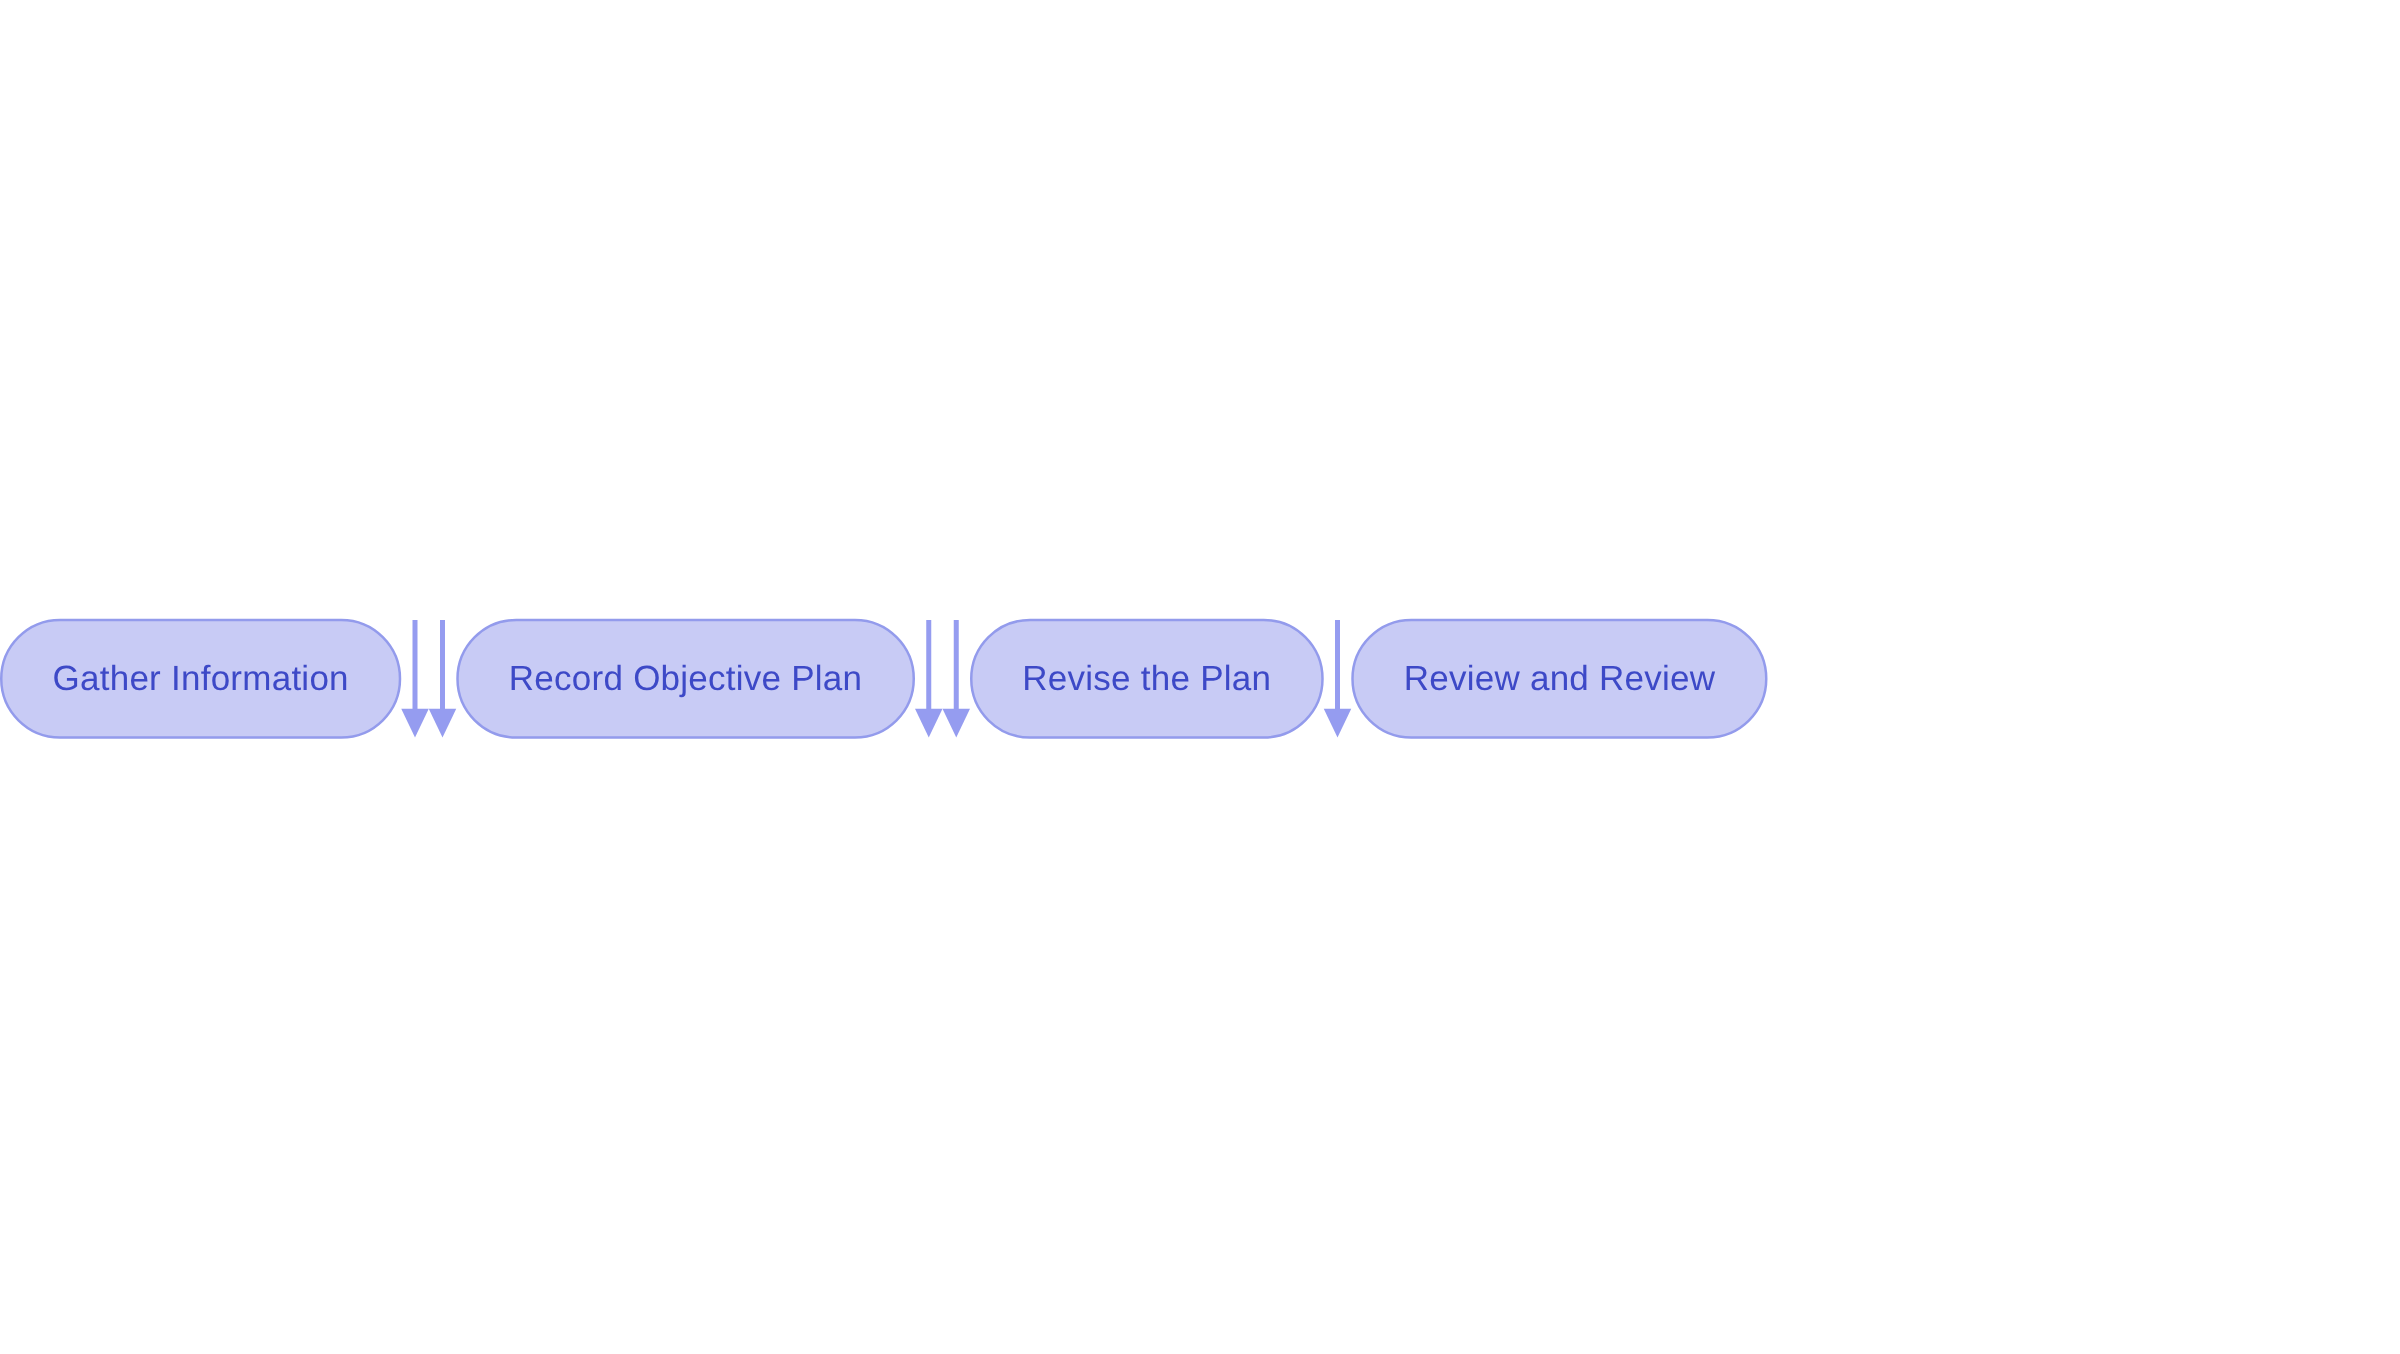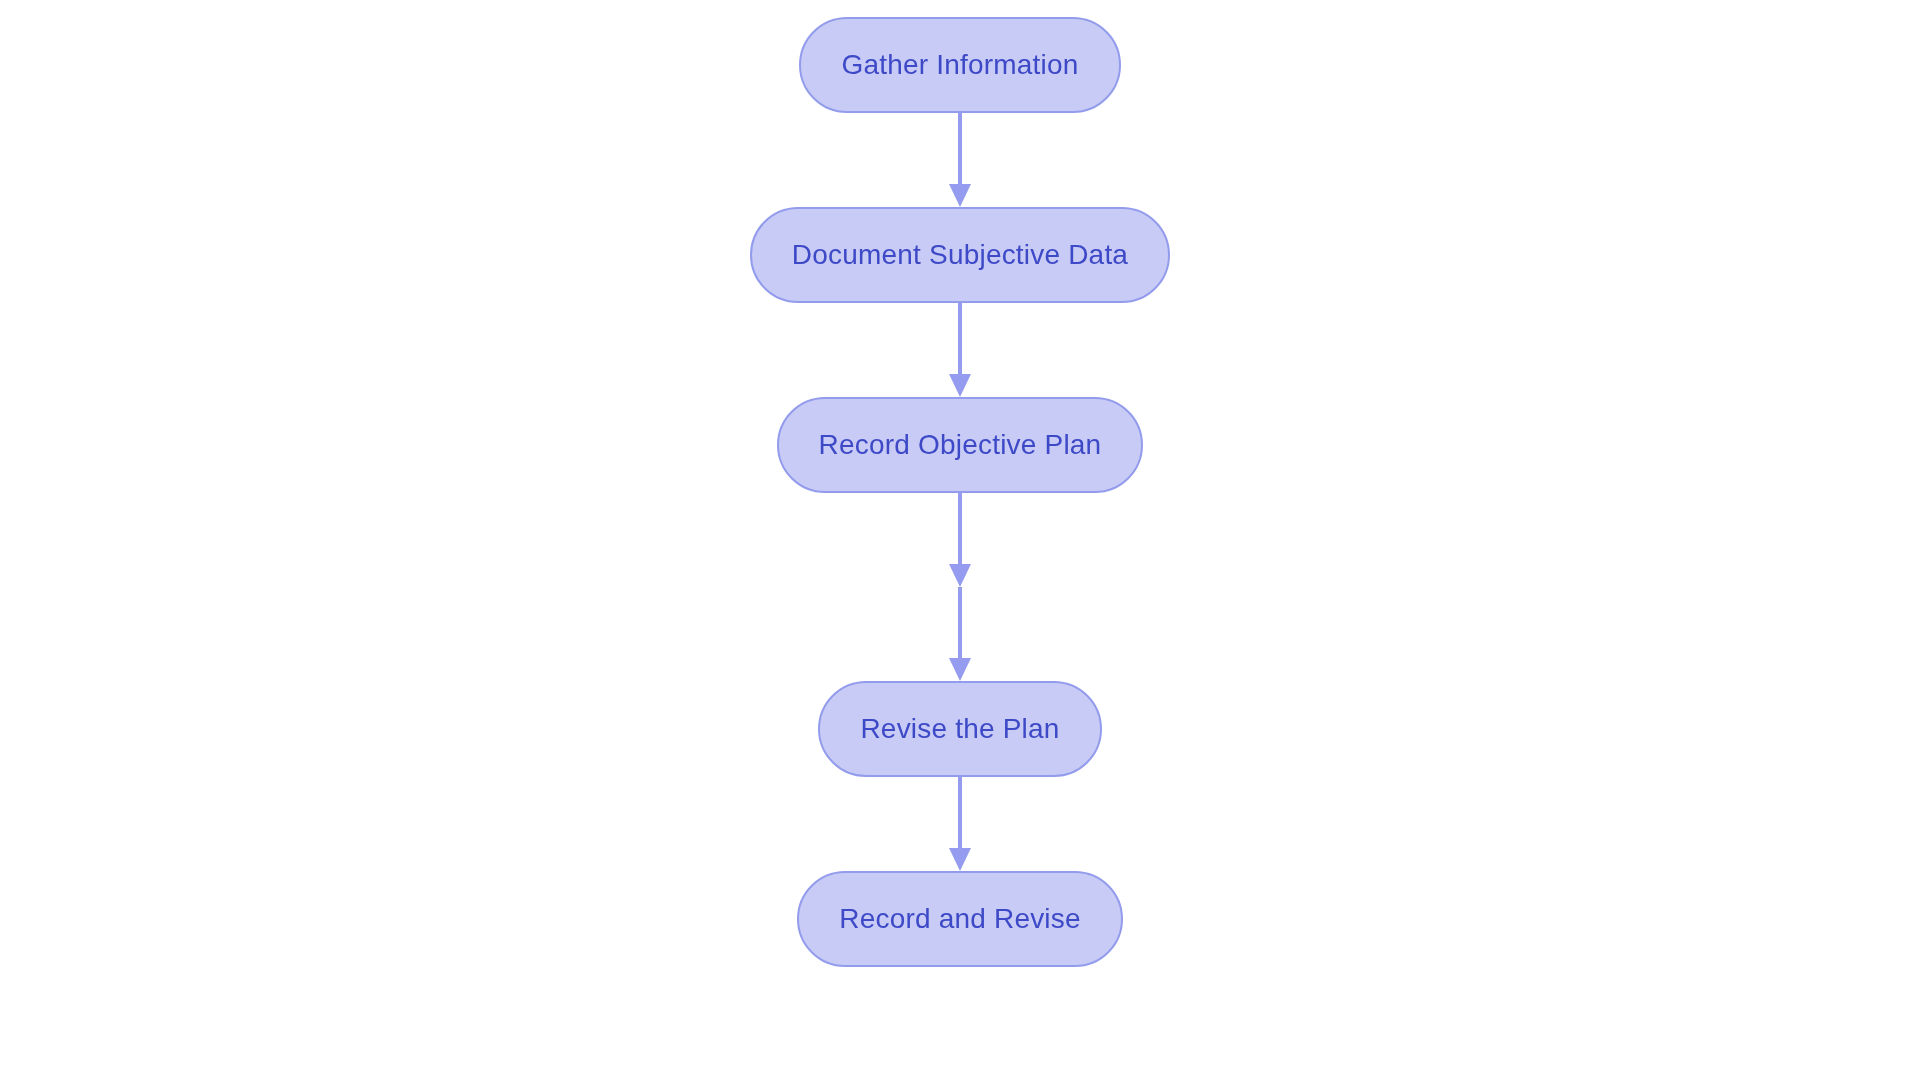--- a/index.html
+++ b/index.html
@@ -14,23 +14,23 @@
     width: 1920px;
     height: 1083px;
     background: var(--bg);
     font-family: "Liberation Sans", sans-serif;
     overflow: hidden;
   }
   .flowchart {
     width: 1920px;
     height: 1083px;
     display: flex;
-    flex-direction: column;
+    flex-direction: row;
     align-items: center;
-    padding-top: 17px;
+    padding-top: 3px;
   }
   .flow-node {
     height: 96px;
     min-width: 240px;
     border-radius: 48px;
     background: var(--node-fill);
     border: 2px solid var(--node-border);
     color: var(--node-text);
     font-size: 28px;
     letter-spacing: 0.2px;
@@ -69,23 +69,20 @@
 
   <div class="flow-node">
     <span>Gather Information</span>
   </div>
 
   <div class="flow-arrow">
     <div class="stem"></div>
     <div class="head"></div>
   </div>
 
-  <div class="flow-node">
-    <span>Document Subjective Data</span>
-  </div>
 
   <div class="flow-arrow">
     <div class="stem"></div>
     <div class="head"></div>
   </div>
 
   <div class="flow-node">
     <span>Record Objective Plan</span>
   </div>
 
@@ -103,16 +100,16 @@
   <div class="flow-node">
     <span>Revise the Plan</span>
   </div>
 
   <div class="flow-arrow">
     <div class="stem"></div>
     <div class="head"></div>
   </div>
 
   <div class="flow-node">
-    <span>Record and Revise</span>
+    <span>Review and Review</span>
   </div>
 
 </div>
 
 </body></html>

